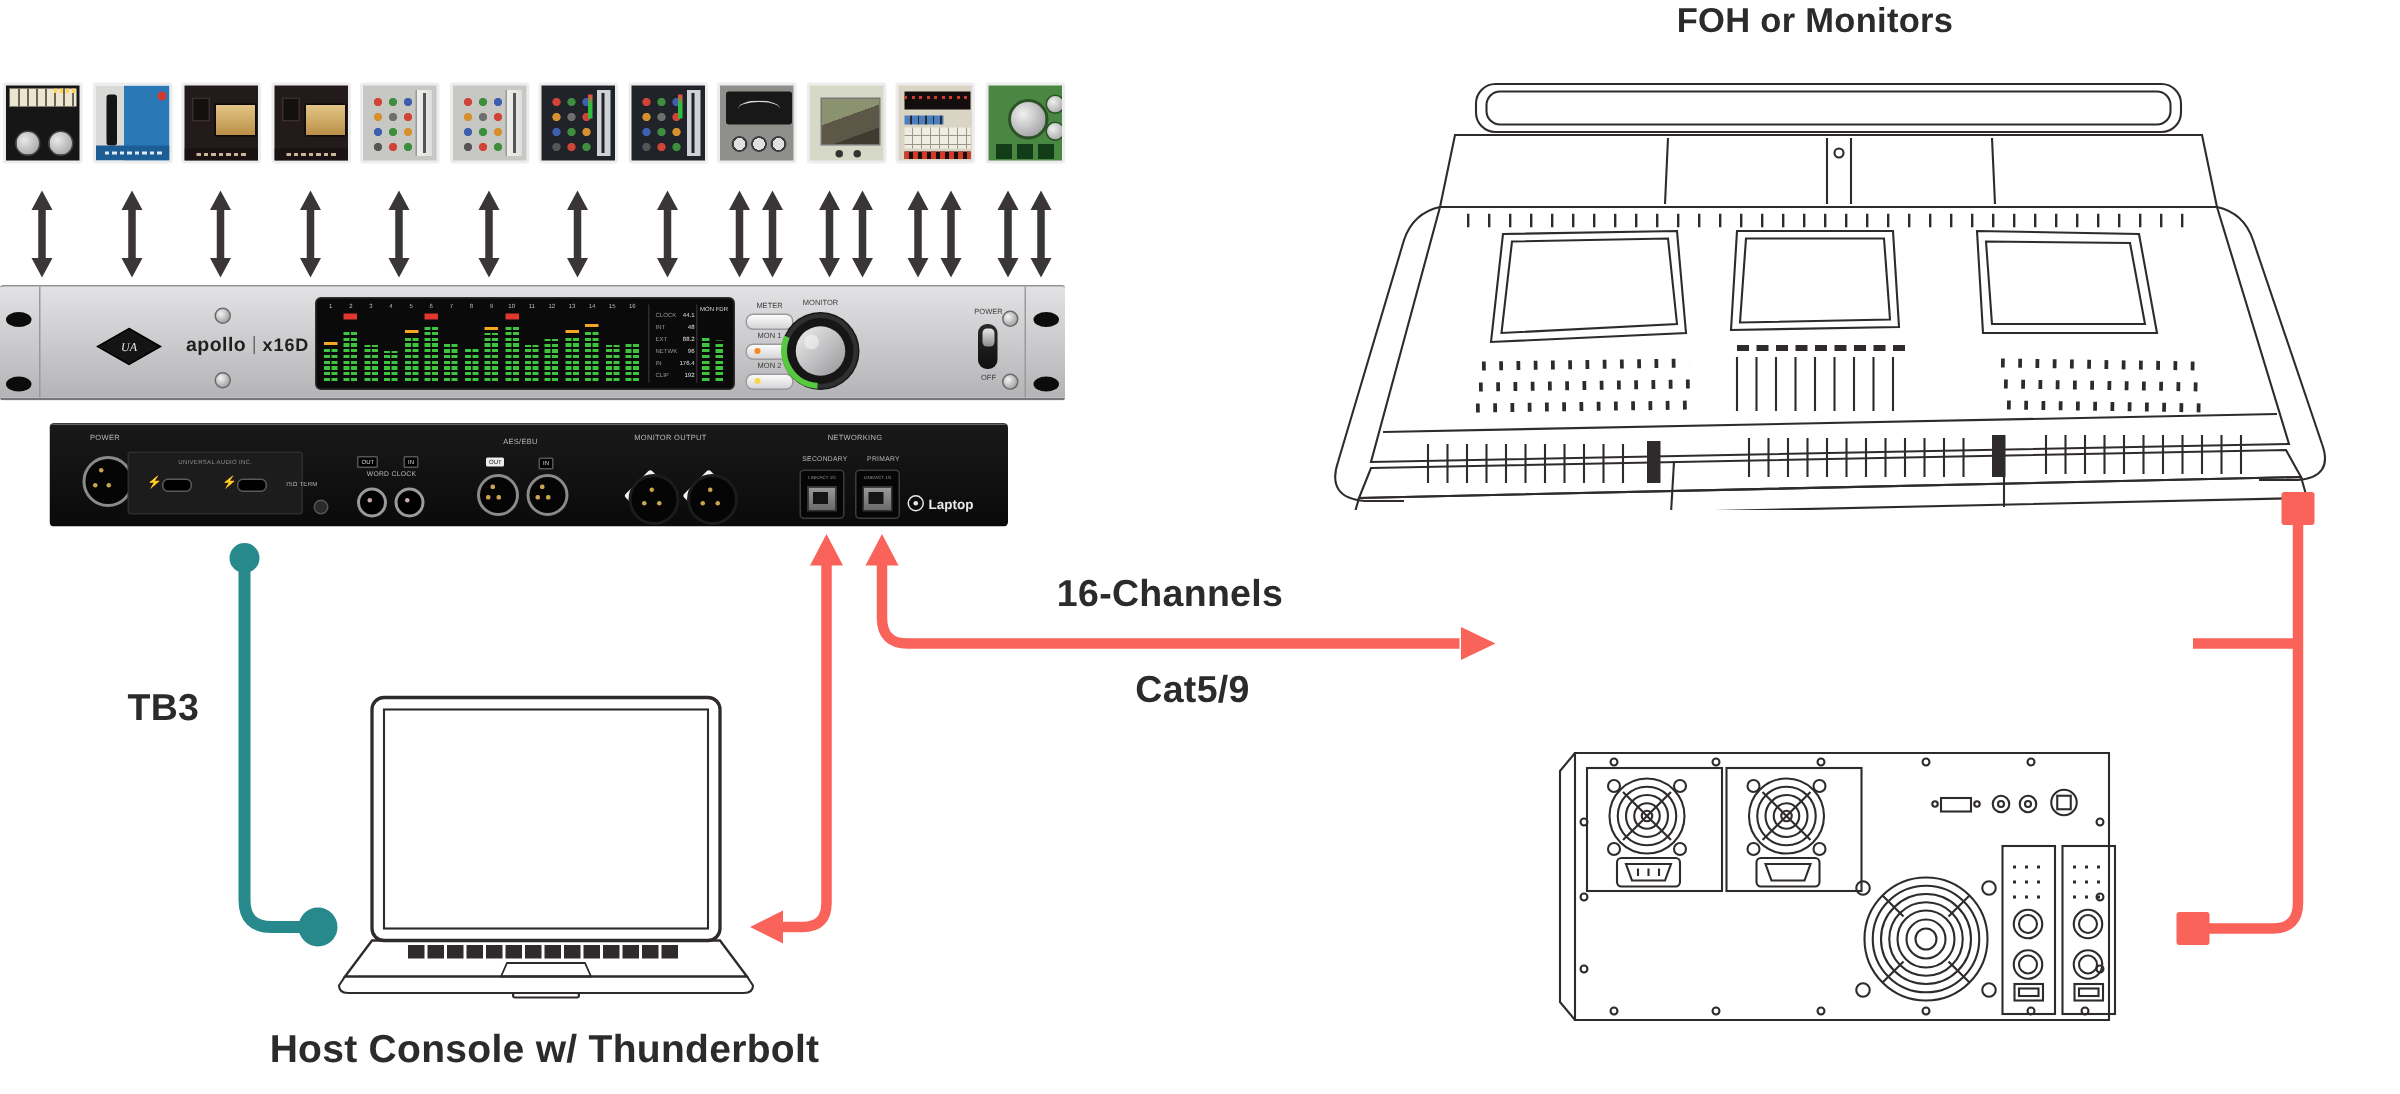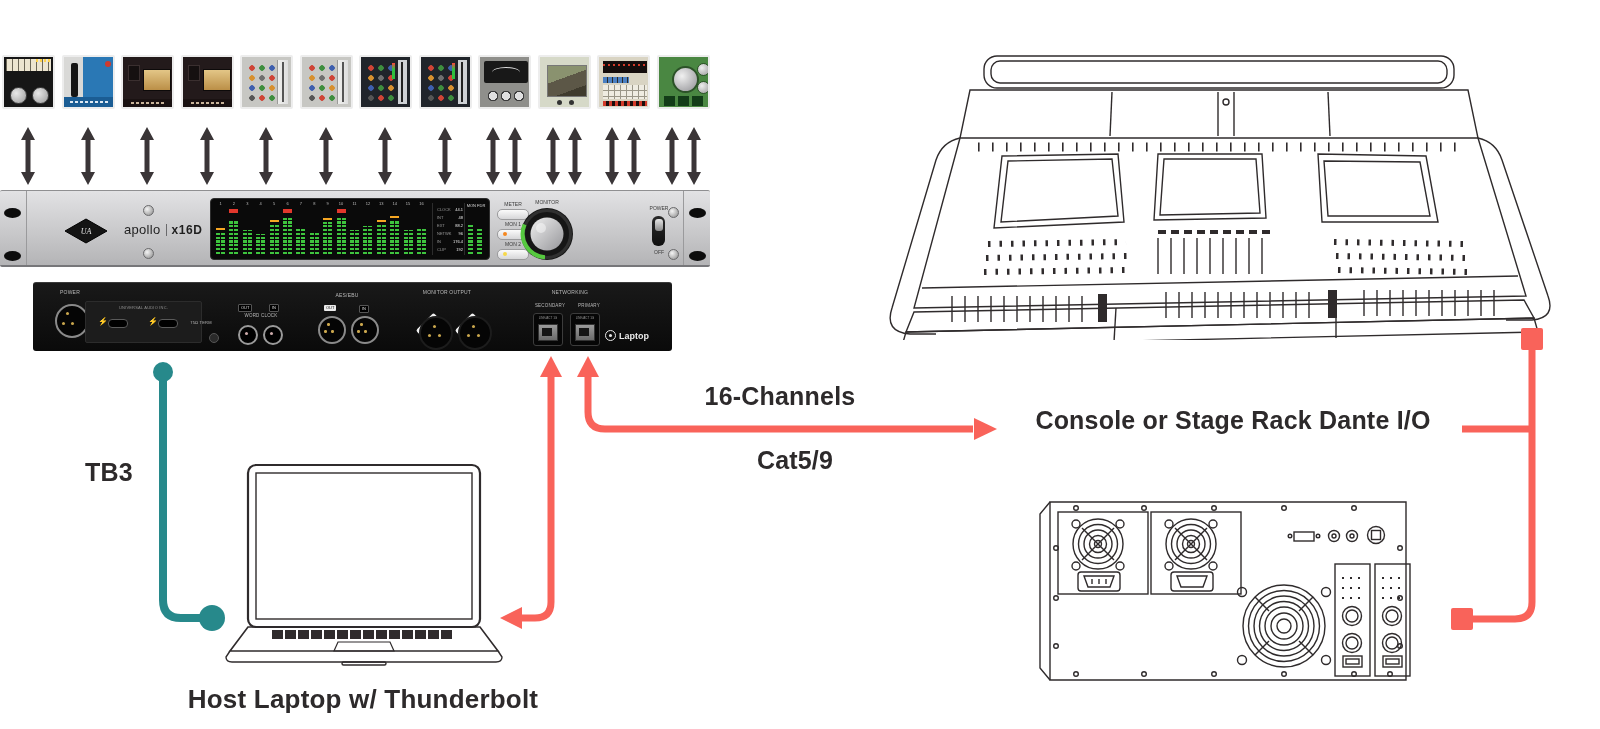--- a/index.html
+++ b/index.html
@@ -72,21 +72,21 @@
   .varrow{position:absolute;top:127px;}
   .varrow path{fill:#3a3537;}
 
   
   #front{left:0;top:190px;width:710px;height:74px;background:linear-gradient(#e2e2e4,#c9c9cb 55%,#b4b4b6);border-top:1px solid #8f8f91;border-bottom:2px solid #77777a;border-radius:2px;}
   .earline{position:absolute;top:0;bottom:0;width:1px;background:#9a9a9c;}
   .oval{position:absolute;width:17px;height:10px;border-radius:50%;background:#0c0c0c;}
   .screw{position:absolute;width:9px;height:9px;border-radius:50%;background:radial-gradient(circle at 35% 35%,#f4f4f4,#8a8a8a);border:1px solid #6a6a6c;}
   #ua-logo{left:64px;top:218px;}
   #brandrow{left:124px;top:222px;display:flex;align-items:center;gap:5px;color:#1f1f1f;}
-  #brandrow .brand{font-size:13px;font-weight:400;letter-spacing:.3px;}
+  #brandrow .brand{font-size:13px;font-weight:700;letter-spacing:.3px;}
   #brandrow .sep{width:1px;height:12px;background:#6a6a6c;}
   #brandrow .model{font-size:12px;font-weight:700;letter-spacing:.6px;}
   #display{left:210px;top:198px;width:278px;height:60px;background:#0a0a0a;border:1px solid #2e2e2e;border-radius:4px;overflow:hidden;}
   .chnum{position:absolute;top:3px;font-size:4px;color:#bdbdbd;line-height:1;transform:translateX(-50%);}
   .mbar{position:absolute;width:4px;background:repeating-linear-gradient(to top,#3ec43e 0 2.2px,#0a0a0a 2.2px 3.8px);}
   .mcap{position:absolute;width:9px;height:4px;}
   .cap-o{background:repeating-linear-gradient(to top,#f5a623 0 2.2px,#0a0a0a 2.2px 3.8px);}
   .cap-r{background:#e2372c;}
   .dsep{position:absolute;top:4px;bottom:4px;width:1px;background:#2c2c2c;}
   .drow{position:absolute;left:226px;width:26px;display:flex;justify-content:space-between;font-size:4px;line-height:1;color:#9a9a9a;}
@@ -650,18 +650,18 @@
     <polygon class="redfill" points="500,618 522,607 522,629"></polygon>
     <path class="red" d="M588,374 V412 Q588,429 605,429 H973"></path>
     <polygon class="redfill" points="588,356 599,377 577,377"></polygon>
     <polygon class="redfill" points="997,429 974,418 974,440"></polygon>
     <path class="red" d="M1462,429 H1532"></path>
     <path class="red" d="M1532,350 V602 Q1532,619 1515,619 H1472"></path>
     <rect class="redfill" x="1521" y="328" width="22" height="22" rx="2"></rect>
     <rect class="redfill" x="1451" y="608" width="22" height="22" rx="2"></rect>
   </svg>
 
+  <div class="lbl" style="left:1050px;top:0;width:320px;text-align:center;font-size:23px">FOH or Monitors</div>
   <div class="lbl" style="left:700px;top:382px;width:160px;text-align:center;font-size:25px">16-Channels</div>
   <div class="lbl" style="left:740px;top:446px;width:110px;text-align:center;font-size:25px">Cat5/9</div>
-  <div class="lbl" style="left:1022px;top:406px;width:422px;text-align:center;font-size:25px">Console or Stage Rack Dante I/O</div>
   <div class="lbl" style="left:85px;top:458px;font-size:25px">TB3</div>
-  <div class="lbl" style="left:178px;top:684px;width:370px;text-align:center;font-size:26px">Host Laptop w/ Thunderbolt</div>
+  <div class="lbl" style="left:178px;top:684px;width:370px;text-align:center;font-size:26px">Host Console w/ Thunderbolt</div>
 </div>
 
 </body></html>

